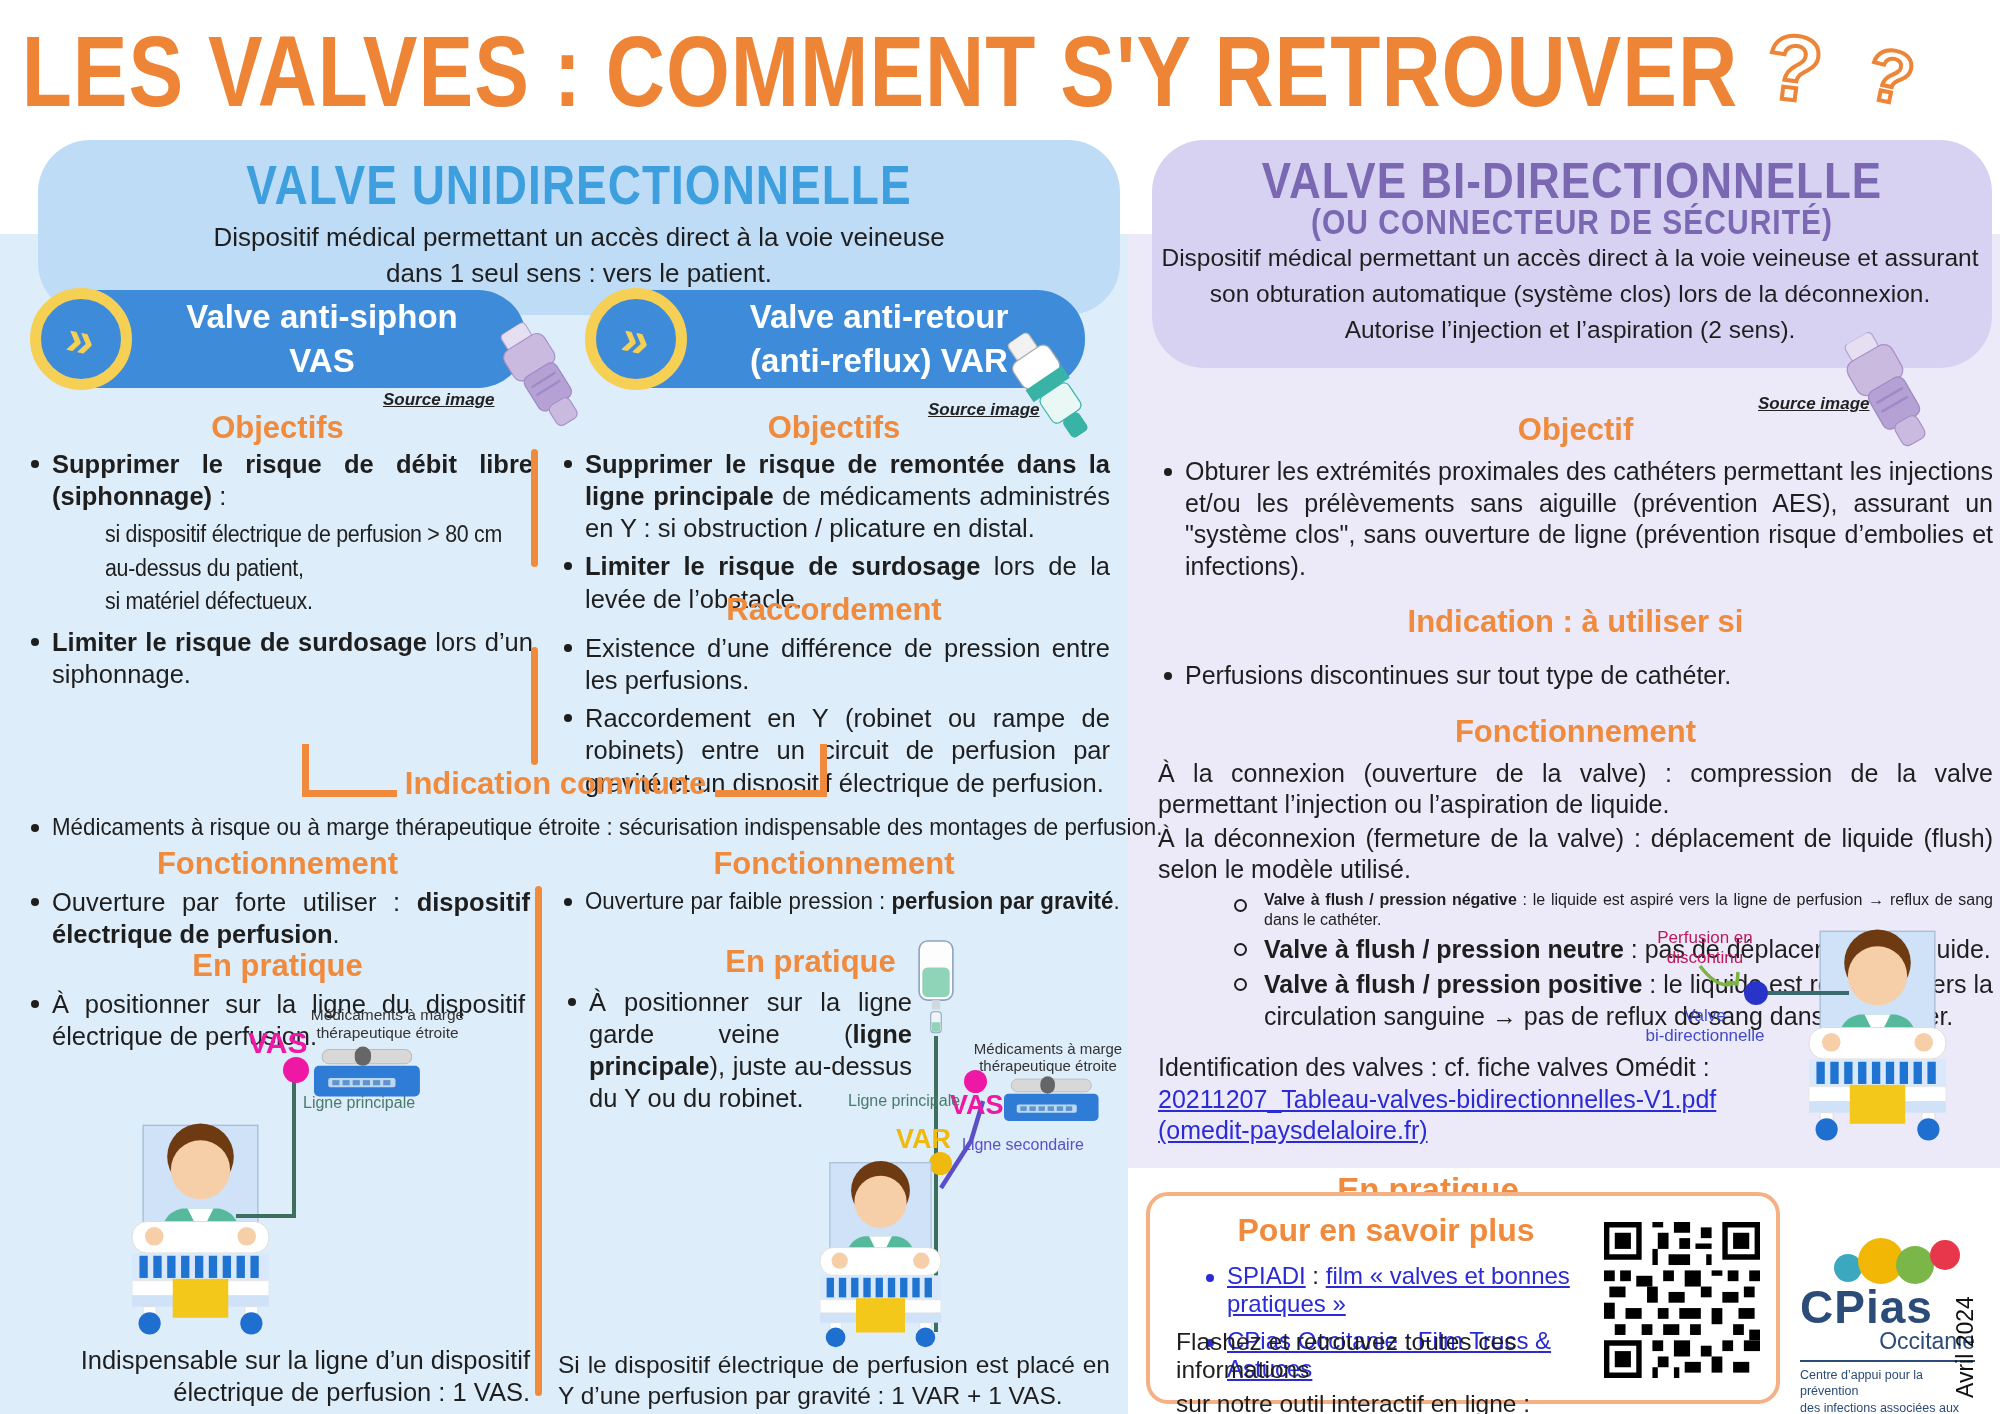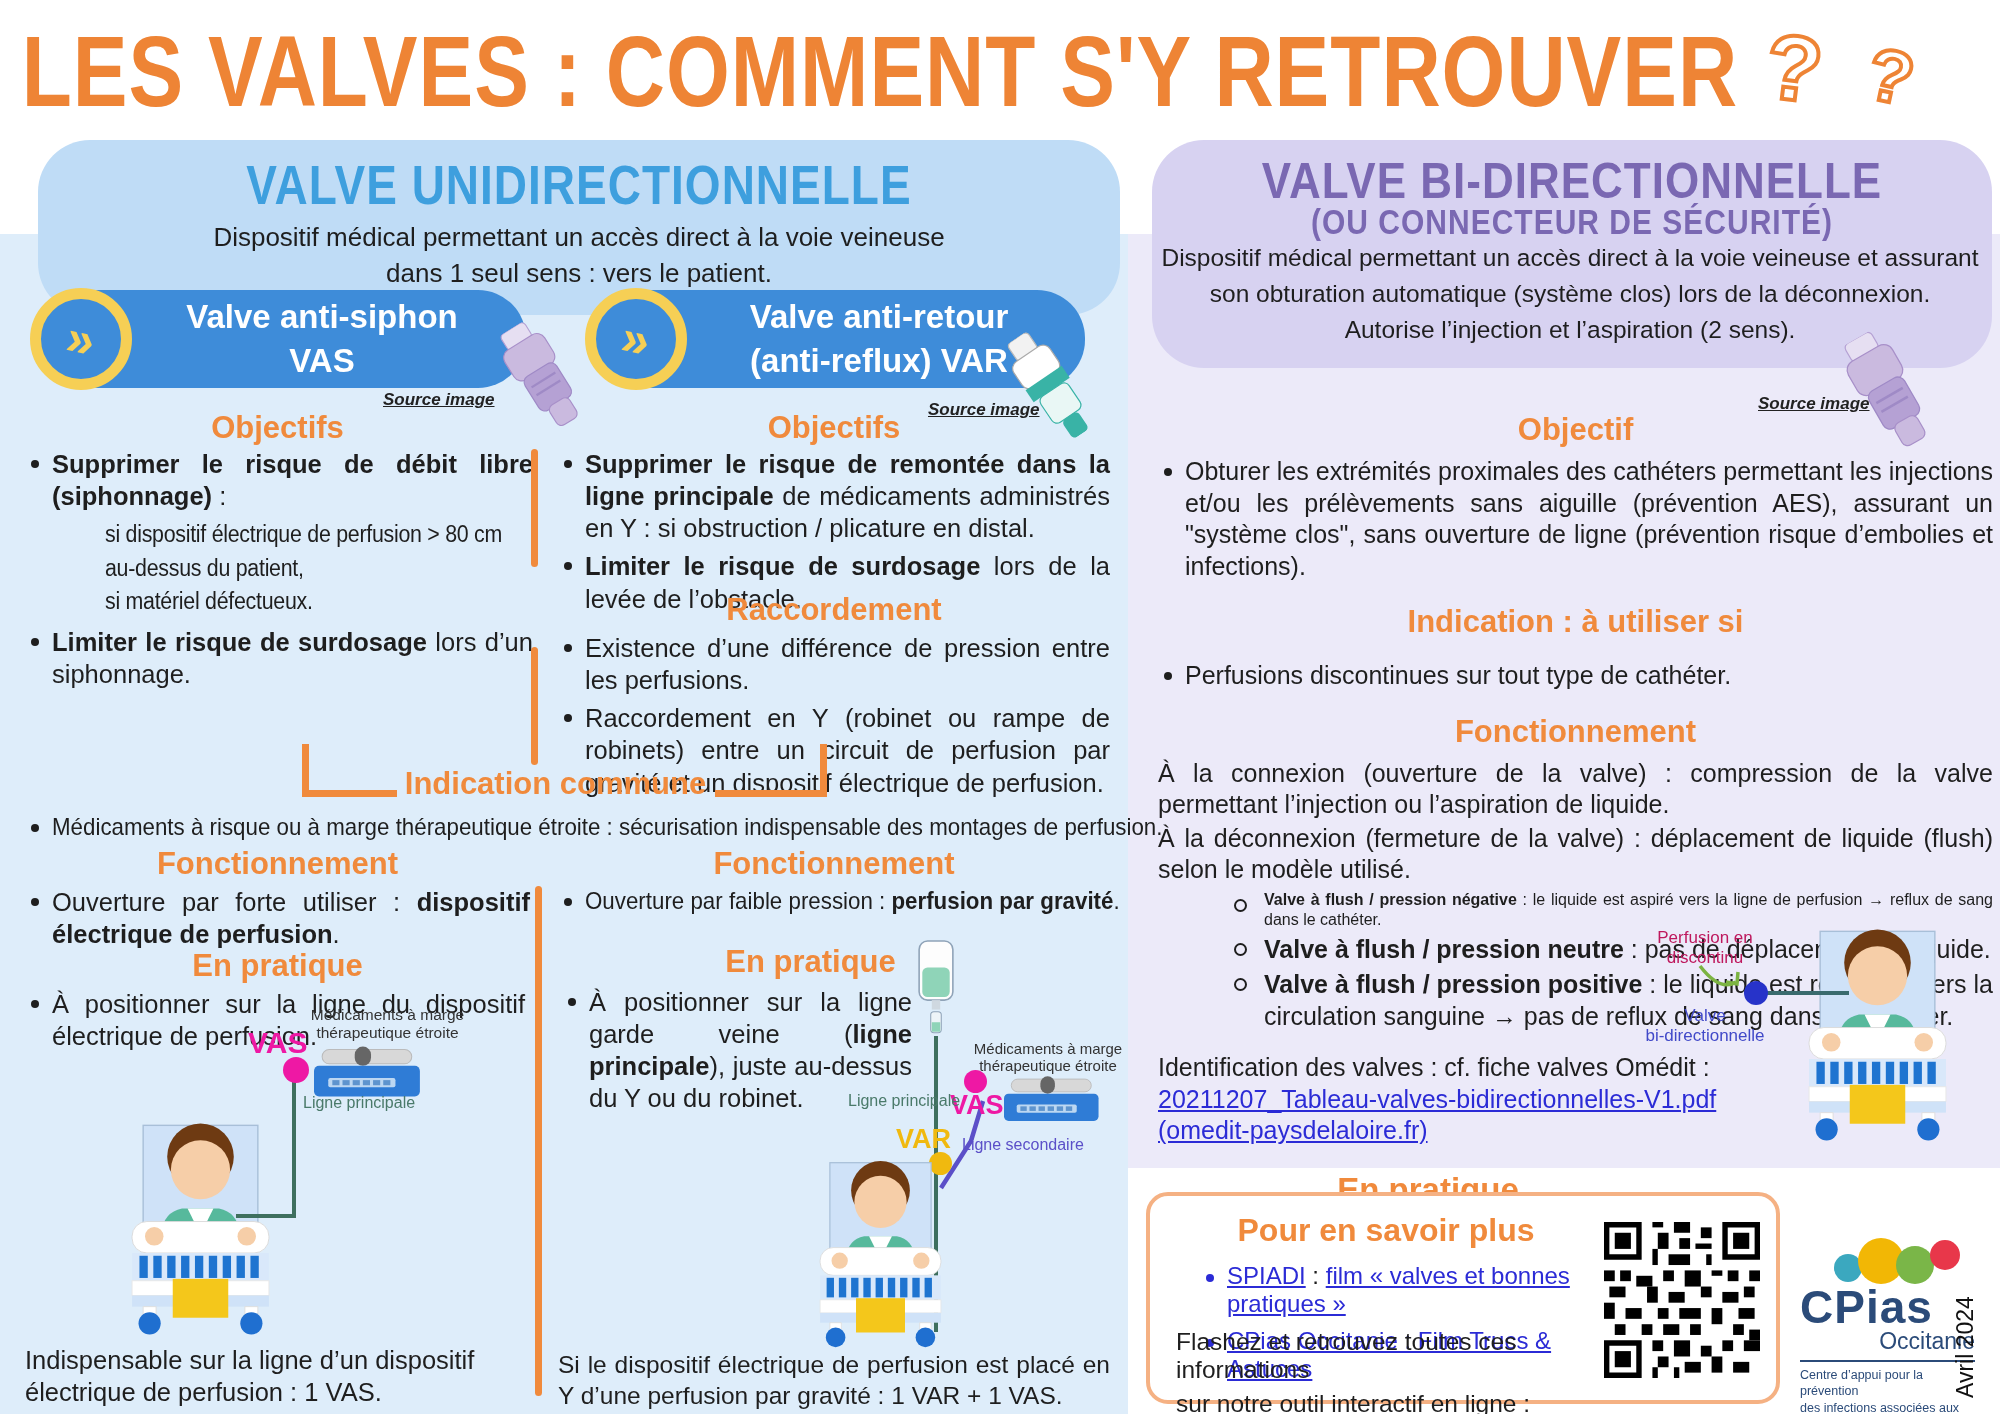--- a/index.html
+++ b/index.html
@@ -273,21 +273,21 @@
     </svg>
   <div class="abs" style="left:292px;top:1078px;width:4px;height:140px;background:#3E6F5E;"></div>
   <div class="abs" style="left:236px;top:1214px;width:58px;height:4px;background:#3E6F5E;"></div>
   <div class="abs" style="left:283px;top:1057px;width:26px;height:26px;border-radius:50%;background:#EE18A4;"></div>
   <svg class="abs" style="left:314px;top:1046px;" width="112" height="54">
       <use href="#pump"></use>
     </svg>
   <div class="abs" style="left:248px;top:1026px;font-size:30px;font-weight:700;color:#EE18A4;">VAS</div>
   <div class="abs lbl" style="left:295px;top:1006px;width:185px;font-size:15.5px;color:#333;">Médicaments à marge thérapeutique étroite</div>
   <div class="abs" style="left:303px;top:1094px;font-size:16px;color:#4A7A6A;">Ligne principale</div>
-  <div class="abs txt" style="left:25px;top:1344px;width:505px;">Indispensable sur la ligne d’un dispositif électrique de perfusion : 1 VAS.</div>
+  <div class="abs txt" style="left:25px;top:1344px;width:505px;text-align:right;">Indispensable sur la ligne d’un dispositif électrique de perfusion : 1 VAS.</div>
 
   <svg class="abs" style="left:918px;top:940px;" width="36" height="97">
       <use href="#ivbag"></use>
     </svg>
   <div class="abs" style="left:934px;top:1036px;width:4px;height:296px;background:#3E6F5E;"></div>
   <svg class="abs" style="left:925px;top:1093px;" width="70" height="105">
     <path d="M58 8 L46 48 L16 95" stroke="#5B4FC8" stroke-width="4.5" fill="none"></path>
   </svg>
   <div class="abs" style="left:964px;top:1070px;width:23px;height:23px;border-radius:50%;background:#EE18A4;"></div>
   <div class="abs" style="left:950px;top:1090px;font-size:27px;font-weight:700;color:#EE18A4;">VAS</div>

